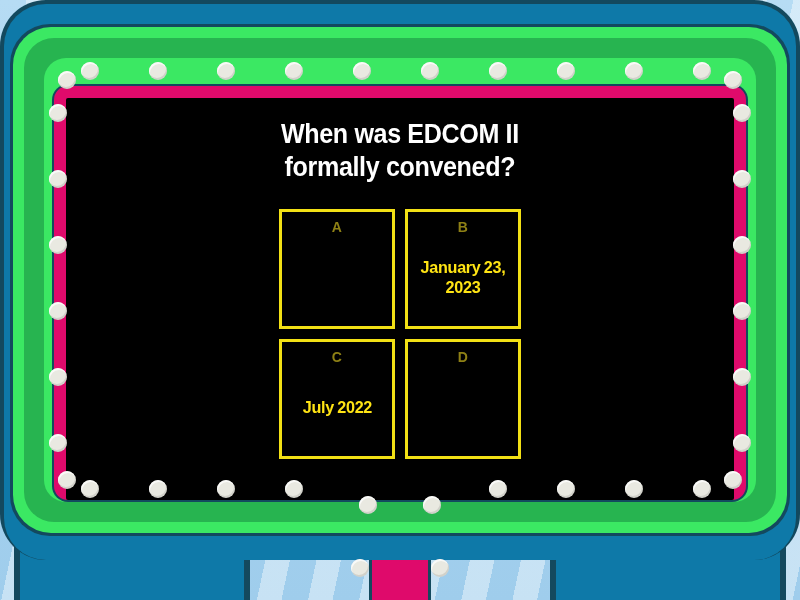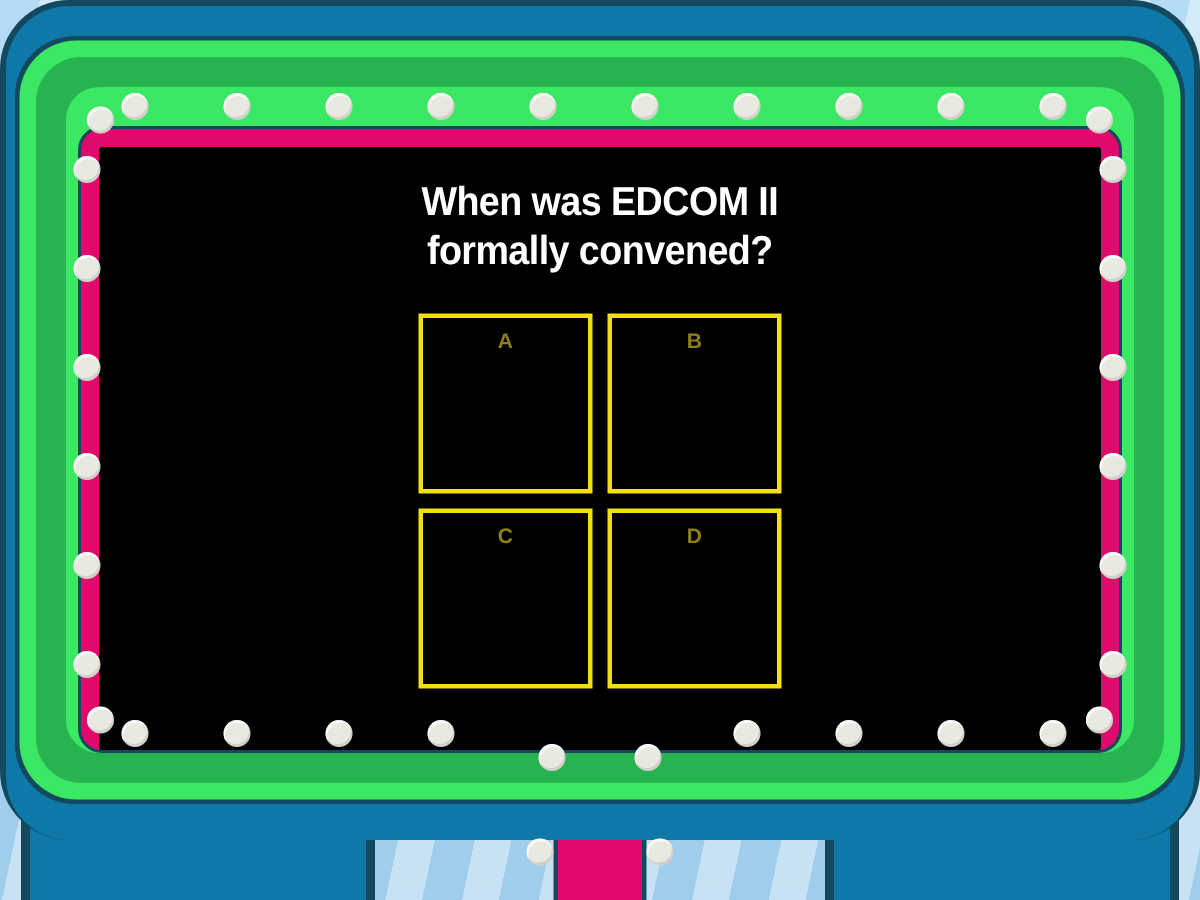--- a/index.html
+++ b/index.html
@@ -279,24 +279,30 @@
     </div>
 
     <div id="answers">
 
       <div class="answer">
         <div class="answer-letter">A</div>
       </div>
 
       <div class="answer">
         <div class="answer-letter">B</div>
+        <div class="answer-body">
+          <div class="answer-text">January 23, 2023</div>
+        </div>
       </div>
 
       <div class="answer">
         <div class="answer-letter">C</div>
+        <div class="answer-body">
+          <div class="answer-text">July 2022</div>
+        </div>
       </div>
 
       <div class="answer">
         <div class="answer-letter">D</div>
       </div>
 
     </div>
   </div>
 </div>
 

